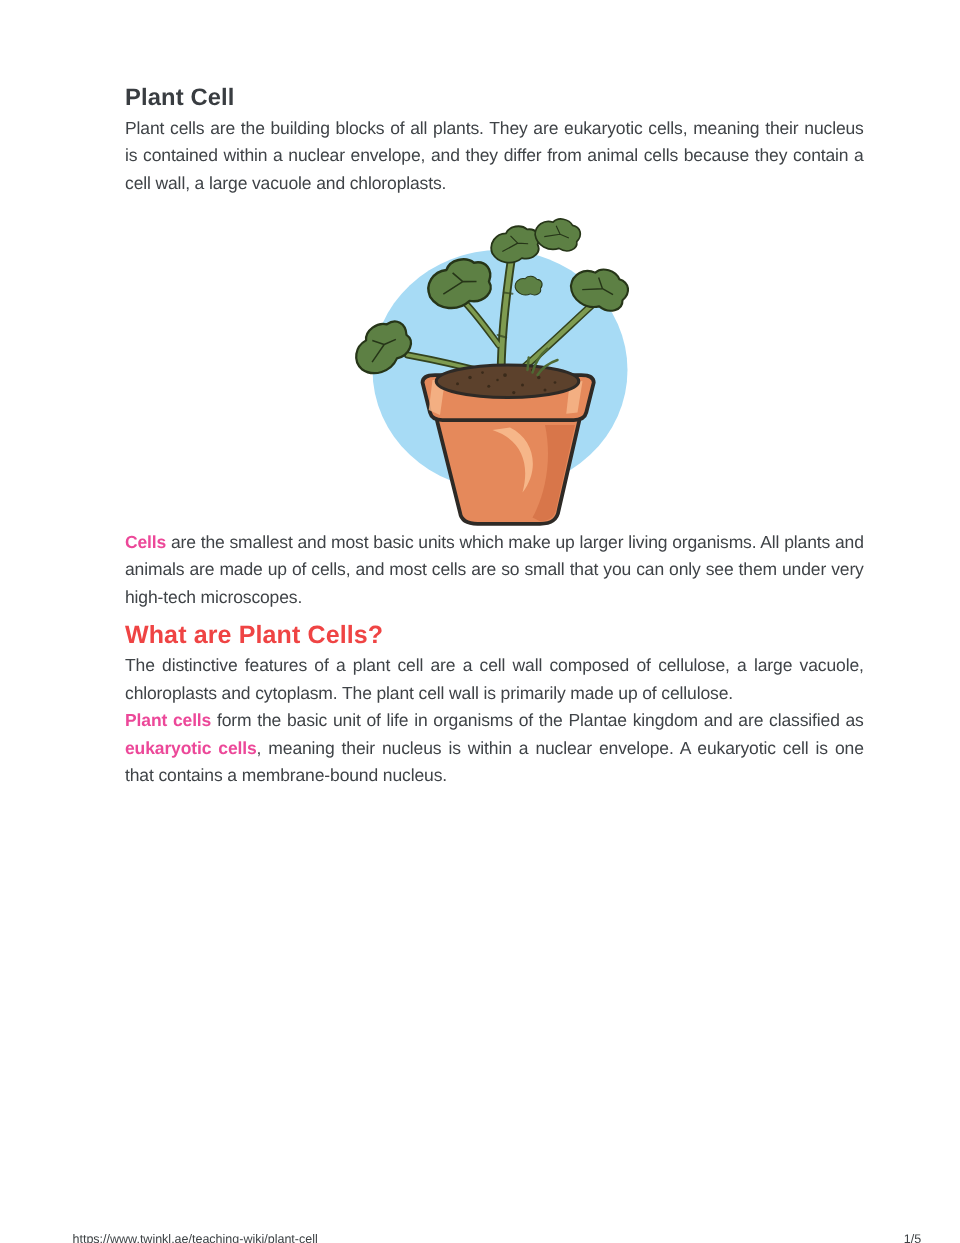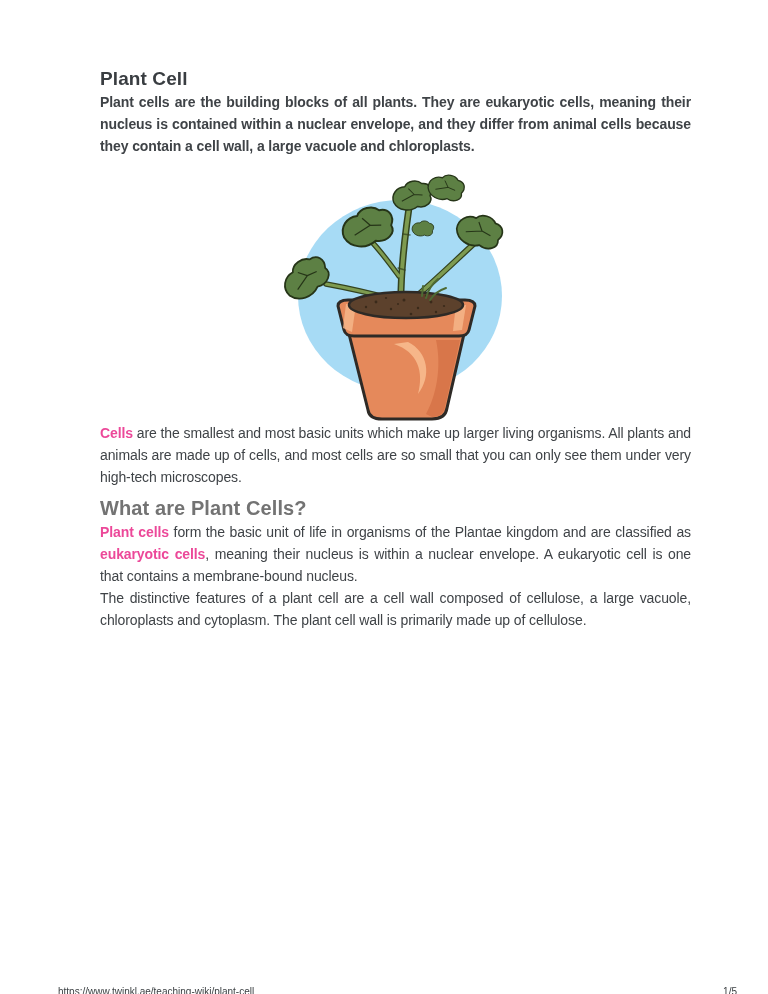--- a/index.html
+++ b/index.html
@@ -24,33 +24,33 @@
     line-height:24px;
     font-weight:700;
     color:#393d41;
     letter-spacing:0.1px;
   }
   h2.section-heading{
     margin:7px 0 0 0;
     font-size:20px;
     line-height:26px;
     font-weight:700;
-    color:#737373;
+    color:#ef4444;
     letter-spacing:0.1px;
   }
   p.body{
     margin:0;
     font-size:14px;
     line-height:22px;
     color:#3f4347;
     text-align:justify;
     letter-spacing:-0.1px;
   }
   p.body strong{font-weight:700;color:#ec4899;}
-  .p-intro{margin-top:16px;font-weight:bold;}
+  .p-intro{margin-top:16px;}
   .p-cells{margin-top:17px;}
   .p-wiki{margin-top:4px;}
   .p-plantcells{margin-top:8px;}
   .p-distinctive{margin-top:3px;}
   .p-looks{margin-top:2px;}
   .figure{
     margin-top:15px;
     height:250px;
     text-align:center;
   }
@@ -155,23 +155,23 @@
           </g>
         </g>
       </svg>
     </div>
 
     <p class="body p-cells"><strong>Cells</strong><span> are the smallest and most basic units which make up larger living organisms. All plants and animals are made up of cells, and most cells are so small that you can only see them under very high-tech microscopes.</span></p>
 
 
     <h2 class="section-heading">What are Plant Cells?</h2>
 
+    <p class="body p-distinctive"><span>The distinctive features of a plant cell are a cell wall composed of cellulose, a large vacuole, chloroplasts and cytoplasm. The plant cell wall is primarily made up of cellulose.</span></p>
+
     <p class="body p-plantcells"><strong>Plant cells</strong><span> form the basic unit of life in organisms of the Plantae kingdom and are classified as </span><strong>eukaryotic cells</strong><span>, meaning their nucleus is within a nuclear envelope. A eukaryotic cell is one that contains a membrane-bound nucleus.</span></p>
-
-    <p class="body p-distinctive"><span>The distinctive features of a plant cell are a cell wall composed of cellulose, a large vacuole, chloroplasts and cytoplasm. The plant cell wall is primarily made up of cellulose.</span></p>
 
 
   </div>
 
   <div class="footer">
     <span>https://www.twinkl.ae/teaching-wiki/plant-cell</span>
     <span>1/5</span>
   </div>
 </div>
 

